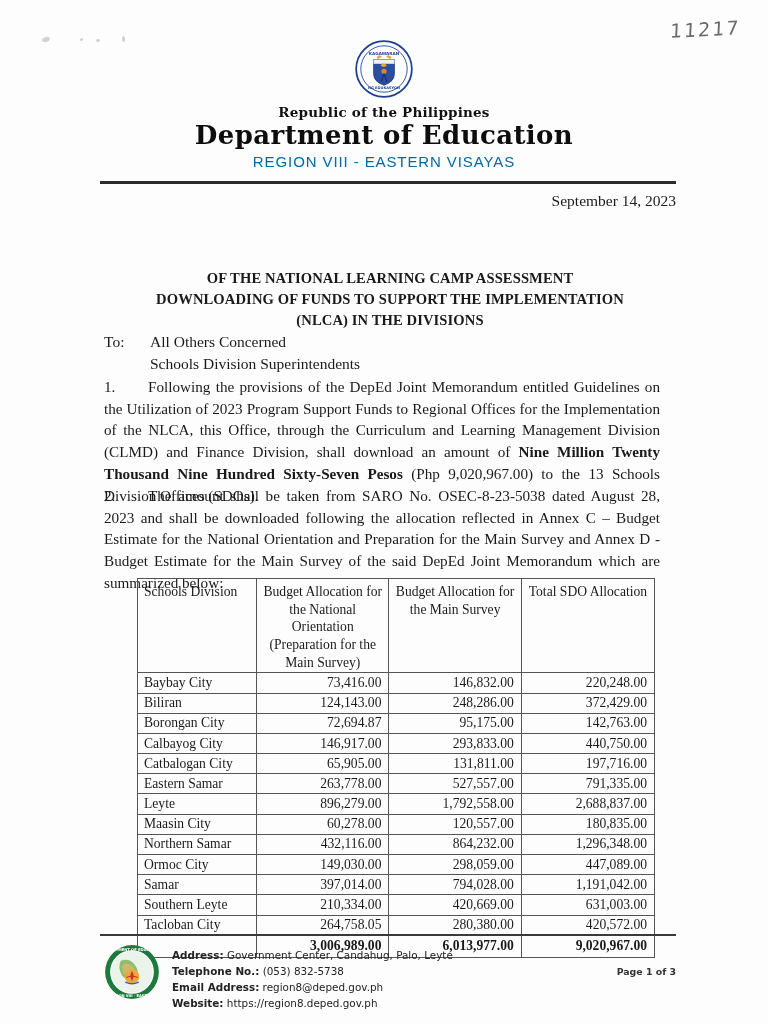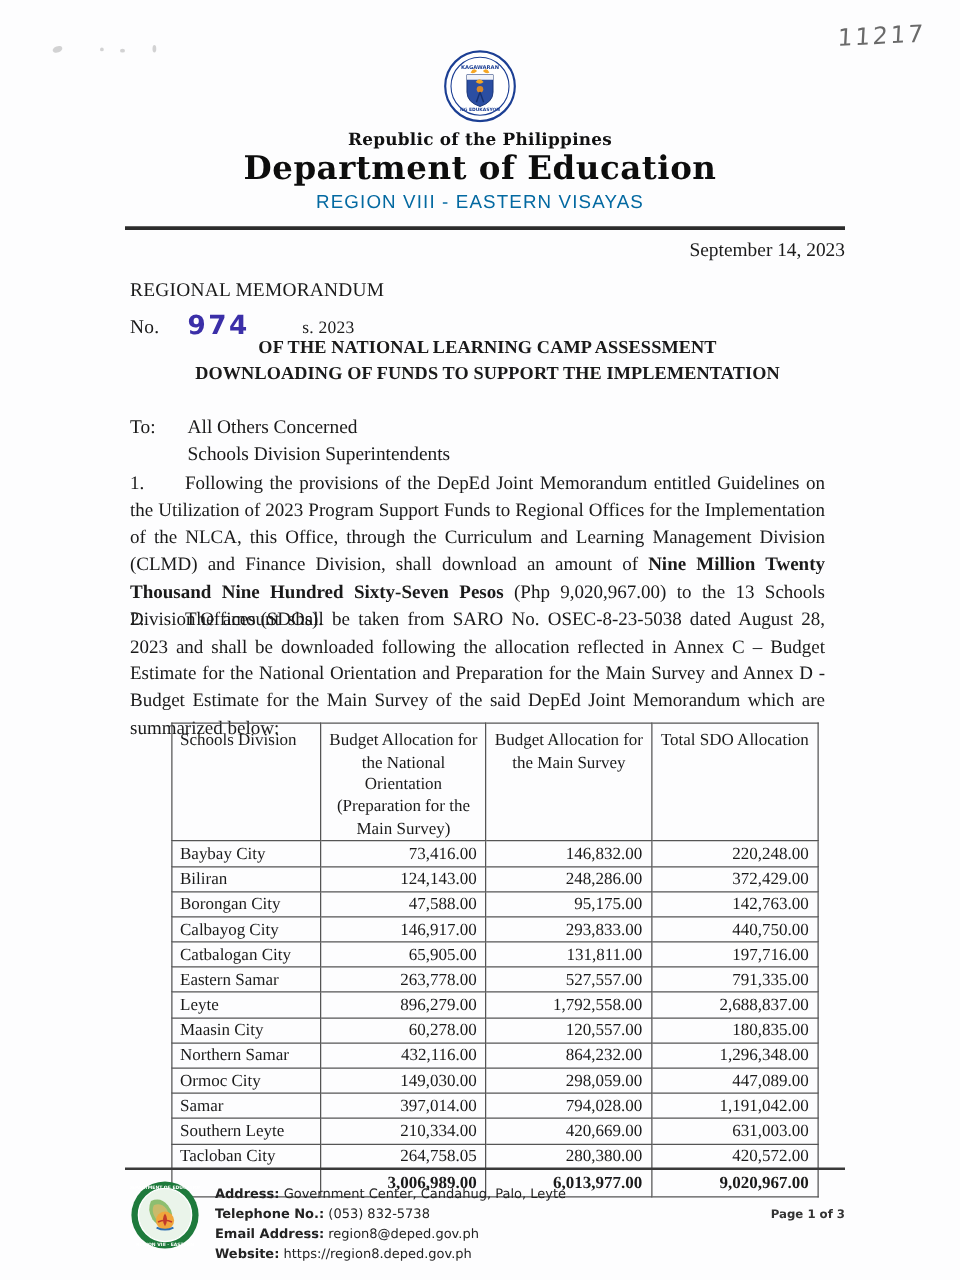--- a/index.html
+++ b/index.html
@@ -280,32 +280,25 @@
       </svg>
     </div>
     <div class="rep-line">Republic of the Philippines</div>
     <div class="dept-line">Department of Education</div>
     <div class="region-line">REGION VIII - EASTERN VISAYAS</div>
   </div>
   <div class="rule"></div>
 
   <div class="date">September 14, 2023</div>
 
-  <div class="memo-head">
-    <div>REGIONAL MEMORANDUM</div>
-    <div class="memo-no-row">
-      <span class="memo-no-label">No.</span>
-      <span class="memo-no-value">974</span>
-      <span class="memo-series">s. 2023</span>
-    </div>
-  </div>
 
   <div class="title">
     <div>OF THE NATIONAL LEARNING CAMP ASSESSMENT</div>
     <div>DOWNLOADING OF FUNDS TO SUPPORT THE IMPLEMENTATION</div>
+    <div>(NLCA) IN THE DIVISIONS</div>
   </div>
 
   <div class="to-block">
     <span class="to-label">To:</span>
     <span>
       <div>All Others Concerned</div>
       <div>Schools Division Superintendents</div>
     </span>
   </div>
 
@@ -335,21 +328,21 @@
             <td class="c-num">220,248.00</td>
           </tr>
           <tr>
             <td class="c-div">Biliran</td>
             <td class="c-num">124,143.00</td>
             <td class="c-num">248,286.00</td>
             <td class="c-num">372,429.00</td>
           </tr>
           <tr>
             <td class="c-div">Borongan City</td>
-            <td class="c-num">47,588.00</td>
+            <td class="c-num">72,694.87</td>
             <td class="c-num">95,175.00</td>
             <td class="c-num">142,763.00</td>
           </tr>
           <tr>
             <td class="c-div">Calbayog City</td>
             <td class="c-num">146,917.00</td>
             <td class="c-num">293,833.00</td>
             <td class="c-num">440,750.00</td>
           </tr>
           <tr>

